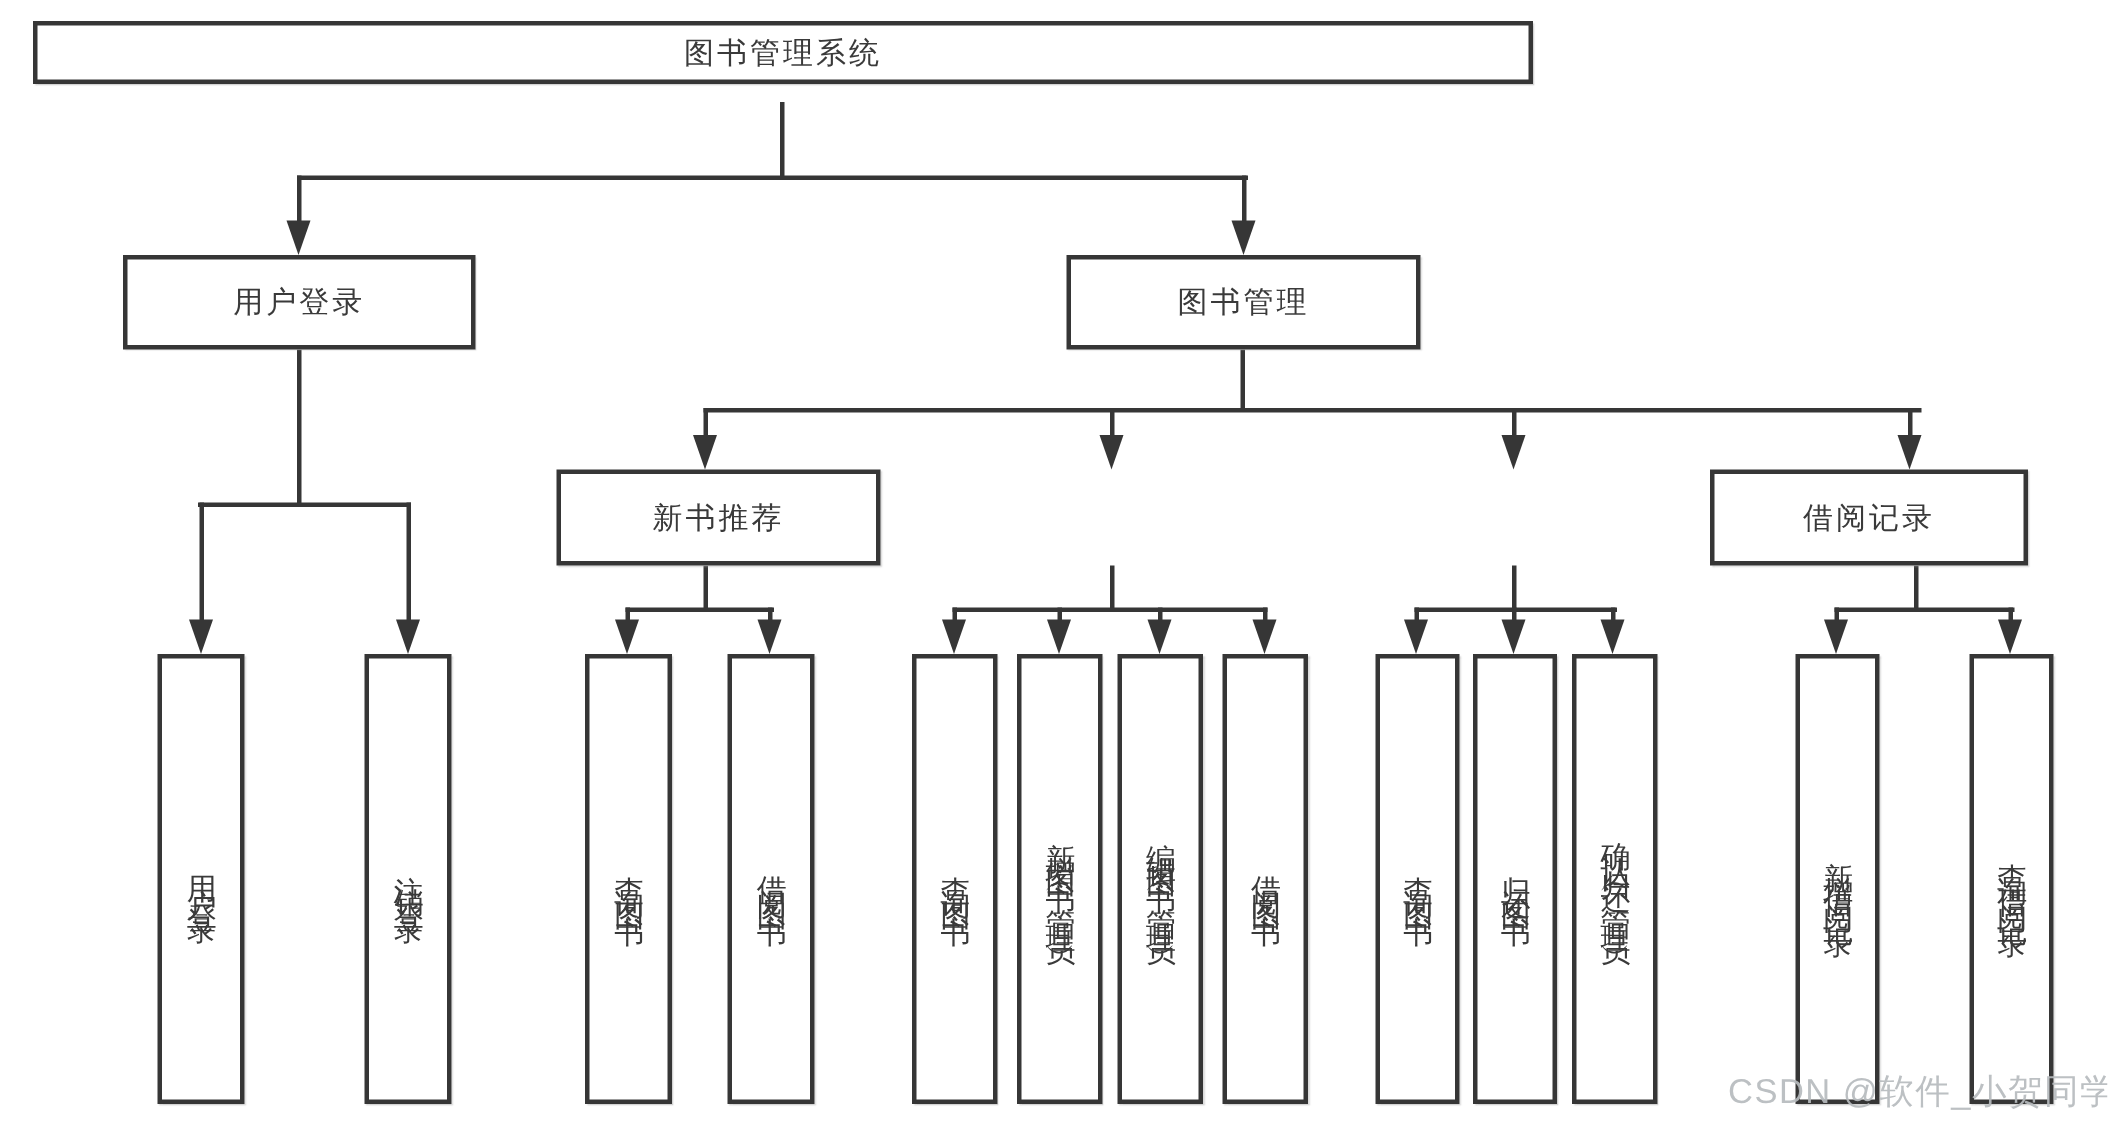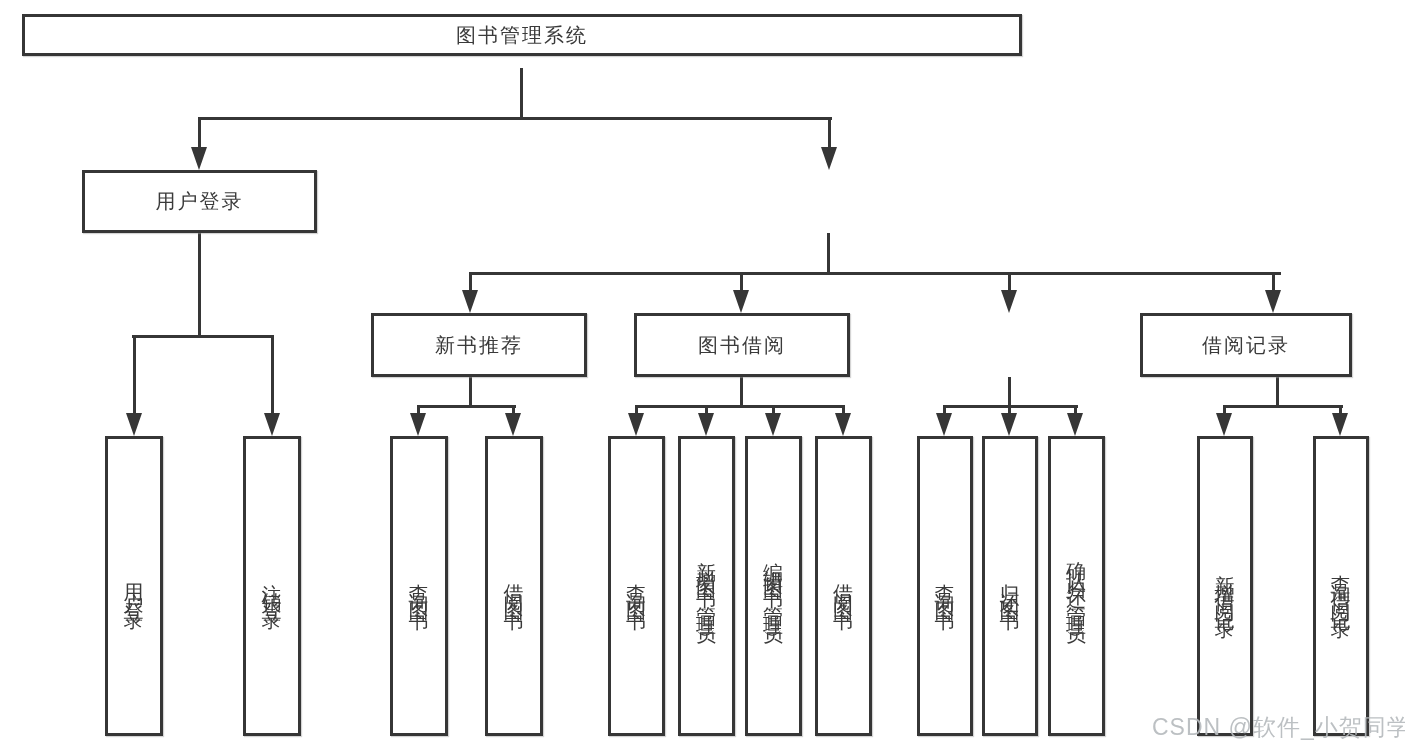--- a/index.html
+++ b/index.html
@@ -107,26 +107,26 @@
     <div class="arrow" style="left:1332px;top:413px"></div>
   </div>
 
   <div class="box" style="left:22px;top:14px;width:1000px;height:42px">
     <span class="hlabel">图书管理系统</span>
   </div>
 
   <div class="box" style="left:82px;top:170px;width:235px;height:63px">
     <span class="hlabel">用户登录</span>
   </div>
+  <div class="box" style="left:711px;top:170px;width:236px;height:63px">
+    <span class="hlabel">图书管理</span>
+  </div>
 
   <div class="box" style="left:371px;top:313px;width:216px;height:64px">
     <span class="hlabel">新书推荐</span>
-  </div>
-  <div class="box" style="left:634px;top:313px;width:216px;height:64px">
-    <span class="hlabel">图书借阅</span>
   </div>
   <div class="box" style="left:1140px;top:313px;width:212px;height:64px">
     <span class="hlabel">借阅记录</span>
   </div>
 
   <div class="box" style="left:105px;top:436px;width:58px;height:300px">
     <span class="vtext">用户登录</span>
   </div>
   <div class="box" style="left:243px;top:436px;width:58px;height:300px">
     <span class="vtext">注销登录</span>

